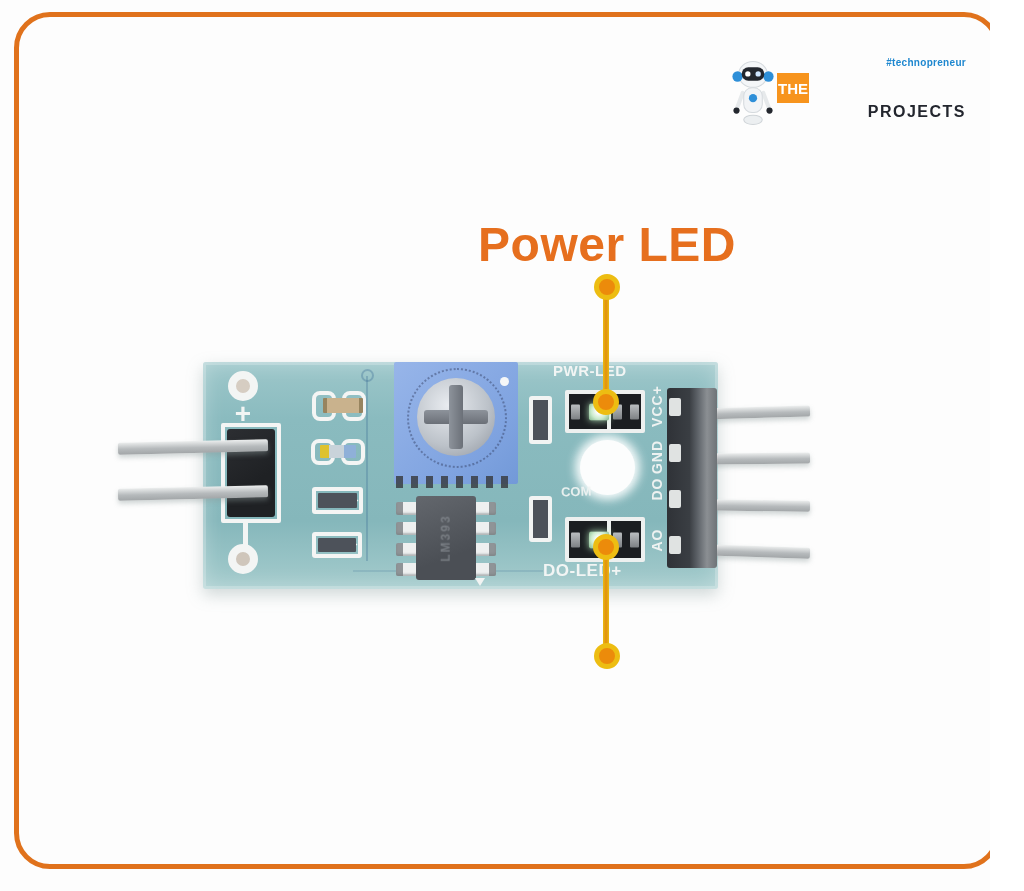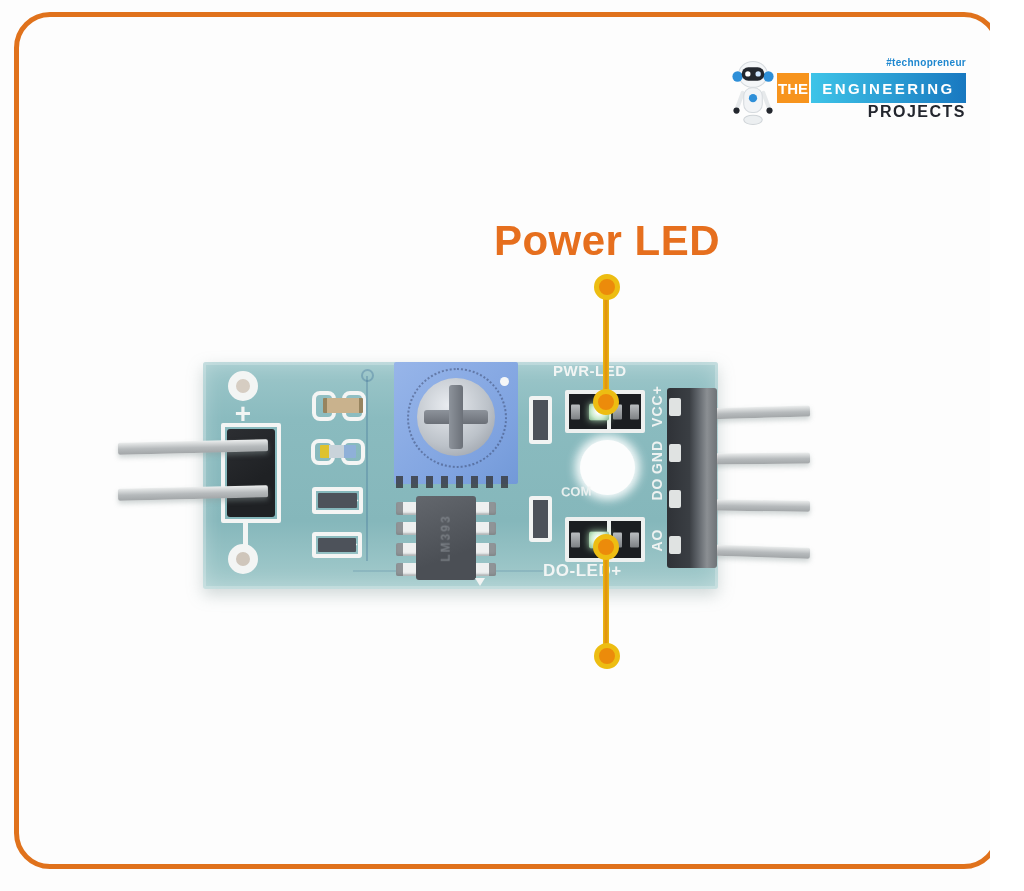--- a/index.html
+++ b/index.html
@@ -13,21 +13,21 @@
   
   .brand{left:726px;top:55px;width:246px;height:72px;}
   .hashtag{left:820px;top:57px;width:146px;text-align:right;font-size:10px;font-weight:bold;letter-spacing:.3px;}
   .the-box{left:777px;top:73px;width:32px;height:30px;background:#f7941d;color:#fff;font-size:15px;font-weight:bold;
            display:flex;align-items:center;justify-content:center;}
   .eng-box{left:811px;top:73px;width:155px;height:30px;background:linear-gradient(90deg,#3ec4e8,#1878c0);
            color:#fff;font-size:15px;font-weight:bold;letter-spacing:2.5px;display:flex;align-items:center;justify-content:center;}
   .projects{left:820px;top:103px;width:146px;text-align:right;font-size:16px;font-weight:bold;letter-spacing:1.5px;color:#23262e;}
 
   
-  .callout-label{width:500px;text-align:center;font-size:42px;font-weight:bold;letter-spacing:.5px;}
+  .callout-label{width:500px;text-align:center;font-size:48px;font-weight:bold;letter-spacing:.5px;}
   .ann-line{width:6px;background:linear-gradient(90deg,#eaba12 0%,#e1900f 50%,#eaba12 100%);z-index:20;}
   .ann-dot{width:16px;height:16px;border-radius:50%;background:#ec8b0b;border:5px solid #edbd12;z-index:21;}
 
   
   .board{left:203px;top:362px;width:515px;height:227px;border-radius:3px;
          background:linear-gradient(180deg,#9dc7ca 0%,#8abbbf 25%,#85b7bb 70%,#a5cccd 100%);
          box-shadow:inset 0 0 0 3px rgba(255,255,255,.22), inset 0 0 22px rgba(255,255,255,.35), 0 6px 16px rgba(125,150,150,.35);}
   .pad{width:14px;height:14px;border-radius:50%;border:8px solid #f3f5f4;background:#d6cdc2;z-index:2;}
   .silk{color:#f2f5f4;font-weight:bold;z-index:4;}
   .conn-outline{left:18px;top:61px;width:52px;height:92px;border:4px solid #f4f5f4;border-radius:2px;z-index:3;}
@@ -91,21 +91,20 @@
       <ellipse cx="22" cy="14" rx="14" ry="12.5" fill="#f4f6f8" stroke="#d5dade" stroke-width="1"></ellipse>
       <circle cx="7" cy="16" r="5" fill="#2e8fd8"></circle>
       <circle cx="37" cy="16" r="5" fill="#2e8fd8"></circle>
       <rect x="11" y="7" width="22" height="13" rx="6.5" fill="#23272e"></rect>
       <circle cx="17" cy="13.5" r="2.6" fill="#ffffff"></circle>
       <circle cx="27" cy="13.5" r="2.6" fill="#cfe6ff"></circle>
     </svg>
   </div>
   <div class="abs hashtag" style="color:#1e87cf;">#technopreneur</div>
   <div class="abs the-box">THE</div>
-  <div class="abs eng-box">ENGINEERING</div>
   <div class="abs projects">PROJECTS</div>
 
   <div class="abs callout-label" style="left:357px;top:217px;color:#e66f1e;">Power LED</div>
 
   <div class="abs ann-line" style="left:603px;top:288px;height:114px;"></div>
   <div class="abs ann-dot" style="left:594px;top:274px;"></div>
   <div class="abs ann-dot" style="left:593px;top:389px;"></div>
   <div class="abs ann-line" style="left:603px;top:549px;height:107px;"></div>
   <div class="abs ann-dot" style="left:593px;top:534px;"></div>
   <div class="abs ann-dot" style="left:594px;top:643px;"></div>

